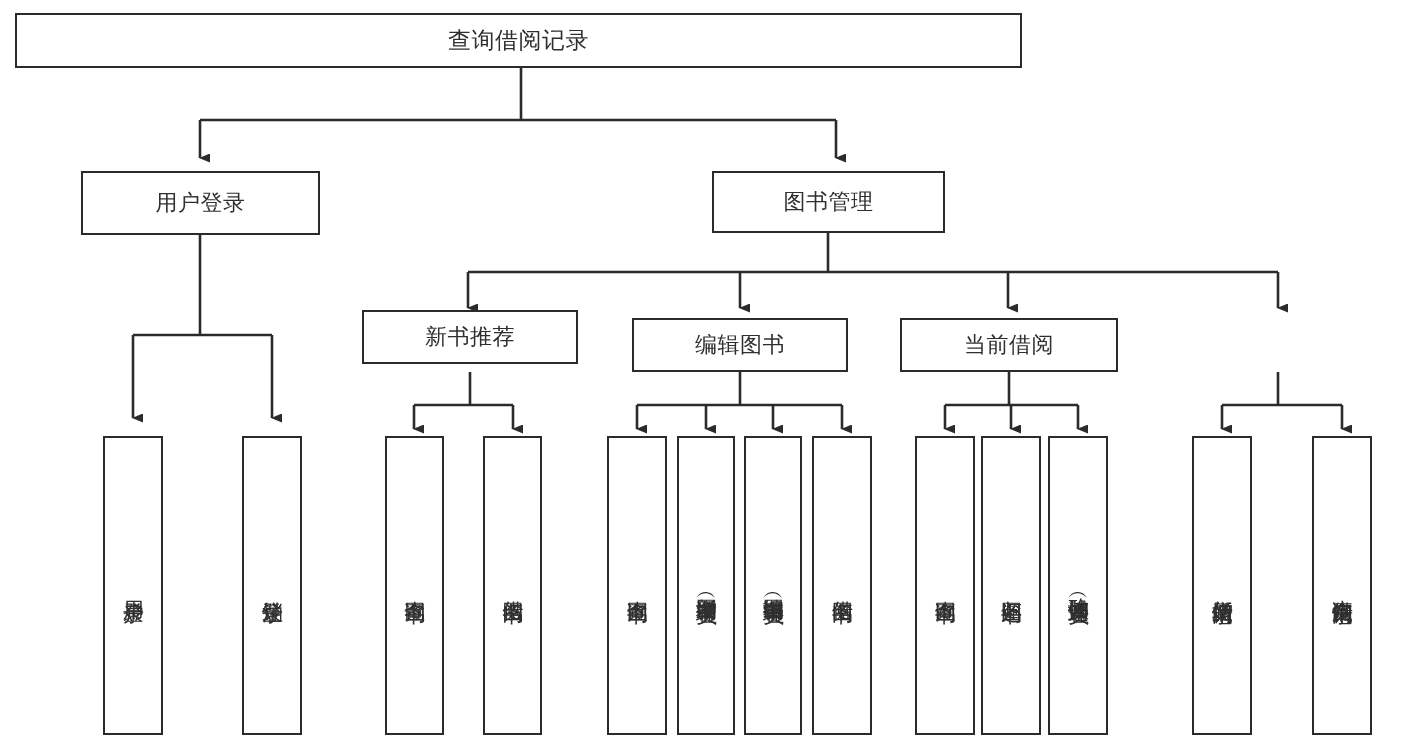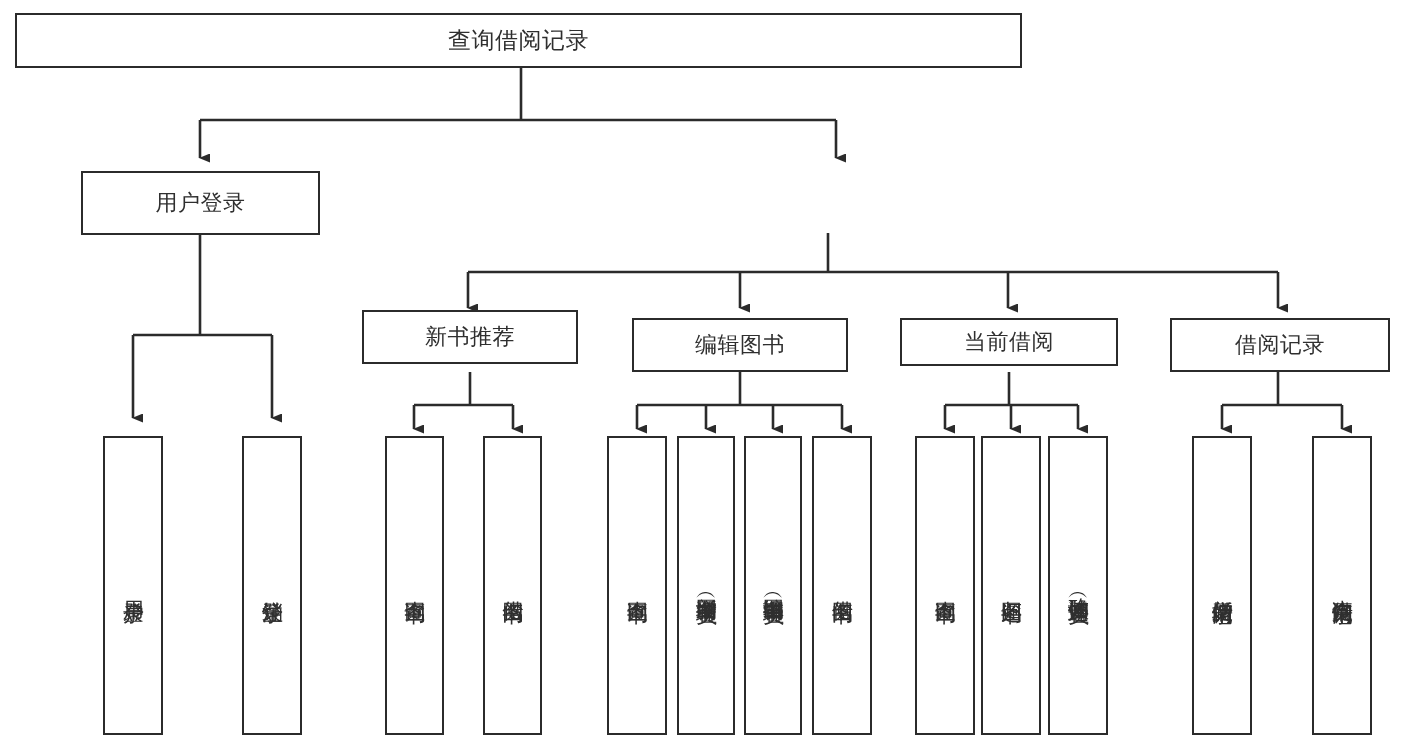--- a/index.html
+++ b/index.html
@@ -123,32 +123,32 @@
     </g>
   </svg>
 
   <div class="node horizontal root" style="left:15px; top:13px; width:1007px; height:55px;">
     <span class="label">查询借阅记录</span>
   </div>
 
   <div class="node horizontal" style="left:81px; top:171px; width:239px; height:64px;">
     <span class="label">用户登录</span>
   </div>
+  <div class="node horizontal" style="left:712px; top:171px; width:233px; height:62px;">
+    <span class="label">图书管理</span>
+  </div>
 
   <div class="node horizontal" style="left:362px; top:310px; width:216px; height:54px;">
     <span class="label">新书推荐</span>
   </div>
   <div class="node horizontal" style="left:632px; top:318px; width:216px; height:54px;">
     <span class="label">编辑图书</span>
   </div>
-  <div class="node horizontal" style="left:900px; top:318px; width:218px; height:48px;">
+  <div class="node horizontal" style="left:900px; top:318px; width:218px; height:54px;">
     <span class="label">当前借阅</span>
-  </div>
-  <div class="node horizontal" style="left:1170px; top:318px; width:220px; height:54px;">
-    <span class="label">借阅记录</span>
   </div>
 
   <div class="node vertical" style="left:103px; top:436px; width:60px; height:299px;">
     <span class="label">用户登录</span>
   </div>
   <div class="node vertical" style="left:242px; top:436px; width:60px; height:299px;">
     <span class="label">注销登录</span>
   </div>
 
   <div class="node vertical" style="left:385px; top:436px; width:59px; height:299px;">

